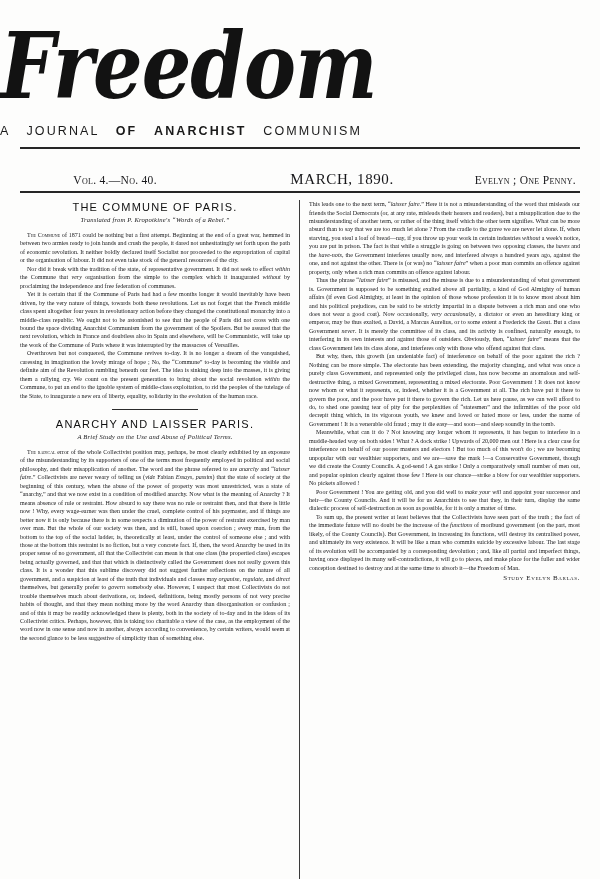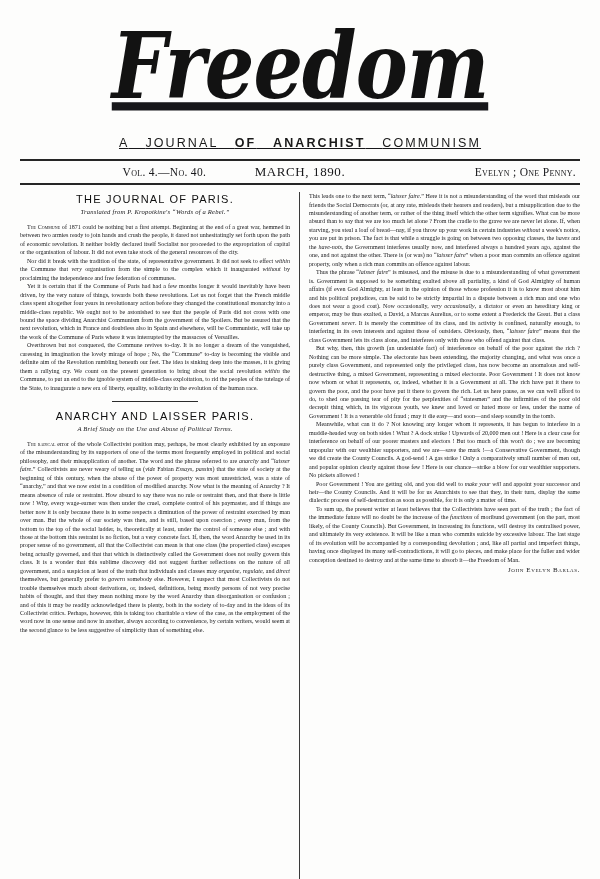--- a/index.html
+++ b/index.html
@@ -20,38 +20,37 @@
     height: 879px;
     box-sizing: border-box;
     padding: 0;
     position: relative;
     background: #fdfdfc;
   }
 
   
   .masthead {
     padding-top: 22px;
-    text-align: center;
-    text-decoration: underline;
+    text-align: left;
   }
   .masthead-title {
     font-family: "DejaVu Serif", serif;
     font-weight: bold;
     font-style: italic;
     font-size: 78px;
     line-height: 0.95;
     letter-spacing: -1px;
     color: #121212;
     margin: 0;
     padding: 0 0 2px 0;
     transform: scaleY(1.18);
     transform-origin: center top;
   }
   .masthead-sub {
-    margin-top: 38px;
+    margin-top: 26px;
     font-family: "Liberation Sans", sans-serif;
     font-size: 12.5px;
     letter-spacing: 2.1px;
     color: #1a1a1a;
   }
   .masthead-sub .em {
     font-weight: bold;
   }
 
   
@@ -59,22 +58,22 @@
     margin: 9px 20px 0 20px;
     border-top: 2px solid #262626;
     border-bottom: 2px solid #262626;
     padding: 3px 4px 3px 4px;
     display: flex;
     align-items: baseline;
     font-variant: small-caps;
     font-size: 11.5px;
     letter-spacing: 0.3px;
   }
-  .issue-bar .vol   { flex: 0 0 33%; text-align: right; }
-  .issue-bar .date  { flex: 0 0 34%; text-align: center; font-variant: normal; font-size: 13px; letter-spacing: 0.6px;}
+  .issue-bar .vol   { flex: 0 0 33%; text-align: center; }
+  .issue-bar .date  { flex: 0 0 34%; text-align: right; font-variant: normal; font-size: 15px; letter-spacing: 0.6px; margin-top: 19px;}
   .issue-bar .price { flex: 0 0 33%; text-align: right; }
 
   
   .columns {
     margin: 7px 20px 0 20px;
     display: flex;
     gap: 0;
     height: 690px;
   }
   .col {
@@ -145,21 +144,21 @@
   </div>
 
   <div class="issue-bar">
     <div class="vol">Vol. 4.—No. 40.</div>
     <div class="date">MARCH, 1890.</div>
     <div class="price">Evelyn ; One Penny.</div>
   </div>
 
   <div class="columns">
     <div class="col left">
-      <div class="art-title">THE JOURNAL OF PARIS.</div>
+      <div class="art-title">THE COMMUNE OF PARIS.</div>
       <div class="art-sub">
         <i>Translated from P. Kropotkine's “Words of a Rebel.”</i>
       </div>
       <div>
           <p class=""><span style="font-variant:small-caps;">The Commune</span> of 1871 could be nothing but a first attempt. Beginning at the end of a great war, hemmed in between two armies ready to join hands and crush the people, it dared not unhesitatingly set forth upon the path of economic revolution. It neither boldly declared itself Socialist nor proceeded to the expropriation of capital or the organisation of labour. It did not even take stock of the general resources of the city.</p>
           <p class="">Nor did it break with the tradition of the state, of representative government. It did not seek to effect <i>within</i> the Commune that <i>very</i> organisation from the simple to the complex which it inaugurated <i>without</i> by proclaiming the independence and free federation of communes.</p>
           <p class="">Yet it is certain that if the Commune of Paris had had a few months longer it would inevitably have been driven, by the very nature of things, towards both these revolutions. Let us not forget that the French middle class spent altogether four years in revolutionary action before they changed the constitutional monarchy into a middle-class republic. We ought not to be astonished to see that the people of Paris did not cross with one bound the space dividing Anarchist Communism from the government of the Spoilers. But be assured that the next revolution, which in France and doubtless also in Spain and elsewhere, will be Communistic, will take up the work of the Commune of Paris where it was interrupted by the massacres of Versailles.</p>
           <p class="">Overthrown but not conquered, the Commune revives to-day. It is no longer a dream of the vanquished, caressing in imagination the lovely mirage of hope ; No, the “Commune” to-day is becoming the visible and definite aim of the Revolution rumbling beneath our feet. The idea is sinking deep into the masses, it is giving them a rallying cry. We count on the present generation to bring about the social revolution <i>within</i> the Commune, to put an end to the ignoble system of middle-class exploitation, to rid the peoples of the tutelage of the State, to inaugurate a new era of liberty, equality, solidarity in the evolution of the human race.</p>
         </div>
 
@@ -176,17 +175,17 @@
 
     <div class="col right">
       <div>
           <p class="noindent">This leads one to the next term, “<i>laisser faire</i>.” Here it is not a misunderstanding of the word that misleads our friends the Social Democrats (or, at any rate, misleads their hearers and readers), but a misapplication due to the misunderstanding of another term, or rather of the thing itself which the other term signifies. What can be more absurd than to say that we are too much let alone ? From the cradle to the grave we are never let alone. If, when starving, you steal a loaf of bread—nay, if you throw up your work in certain industries <i>without</i> a week's notice, you are put in prison. The fact is that while a struggle is going on between two opposing classes, the <i>haves</i> and the <i>have-nots</i>, the Government interferes usually now, and interfered always a hundred years ago, against the one, and not against the other. There is (or was) no “<i>laisser faire</i>” when a poor man commits an offence against property, only when a rich man commits an offence against labour.</p>
           <p class="">Thus the phrase “<i>laisser faire</i>” is misused, and the misuse is due to a misunderstanding of what government is. Government is supposed to be something exalted above all partiality, a kind of God Almighty of human affairs (if even God Almighty, at least in the opinion of those whose profession it is to know most about him and his political prejudices, can be said to be strictly impartial in a dispute between a rich man and one who does not wear a good coat). Now occasionally, <i>very occasionally</i>, a dictator or even an hereditary king or emperor, may be thus exalted, a David, a Marcus Aurelius, or to some extent a Frederick the Great. But a class Government <i>never</i>. It is merely the committee of its class, and its activity is confined, naturally enough, to interfering in its own interests and against those of outsiders. Obviously, then, “<i>laisser faire</i>” means that the class Government lets its class alone, and interferes only with those who offend against that class.</p>
           <p class="">But why, then, this growth (an undeniable fact) of interference on behalf of the poor against the rich ? Nothing can be more simple. The electorate has been extending, the majority changing, and what was once a purely class Government, and represented only the privileged class, has now become an anomalous and self-destructive thing, a mixed Government, representing a mixed electorate. Poor Government ! It does not know now whom or what it represents, or, indeed, whether it is a Government at all. The rich have put it there to govern the poor, and the poor have put it there to govern the rich. Let us here pause, as we can well afford to do, to shed one passing tear of pity for the perplexities of “statesmen” and the infirmities of the poor old decrepit thing which, in its vigorous youth, we knew and loved or hated more or less, under the name of Government ! It is a venerable old fraud ; may it die easy—and soon—and sleep soundly in the tomb.</p>
           <p class="">Meanwhile, what can it do ? Not knowing any longer whom it represents, it has begun to interfere in a muddle-headed way on both sides ! What ? A dock strike ! Upwards of 20,000 men out ! Here is a clear case for interference on behalf of our poorer masters and electors ! But too much of this won't do ; we are becoming unpopular with our wealthier supporters, and we are—save the mark !—a Conservative Government, though we did create the County Councils. A god-send ! A gas strike ! Only a comparatively small number of men out, and popular opinion clearly against those few ! Here is our chance—strike a blow for our wealthier supporters. No pickets allowed !</p>
           <p class="">Poor Government ! You are getting old, and you did well to <i>make your will</i> and appoint your successor and heir—the County Councils. And it will be for us Anarchists to see that they, in their turn, display the same dialectic process of self-destruction as soon as possible, for it is only a matter of time.</p>
           <p class="">To sum up, the present writer at least believes that the Collectivists have seen part of the truth ; the fact of the immediate future will no doubt be the increase of the <i>functions</i> of moribund government (on the part, most likely, of the County Councils). But Government, in increasing its functions, will destroy its centralised power, and ultimately its very existence. It will be like a man who commits suicide by excessive labour. The last stage of its evolution will be accompanied by a corresponding devolution ; and, like all partial and imperfect things, having once displayed its many self-contradictions, it will go to pieces, and make place for the fuller and wider conception destined to destroy and at the same time to absorb it—the Freedom of Man.</p>
         </div>
-      <div class="byline">John Evelyn Barlas.</div>
+      <div class="byline">Study Evelyn Barlas.</div>
     </div>
   </div>
 
 </div>
 
 </body></html>

